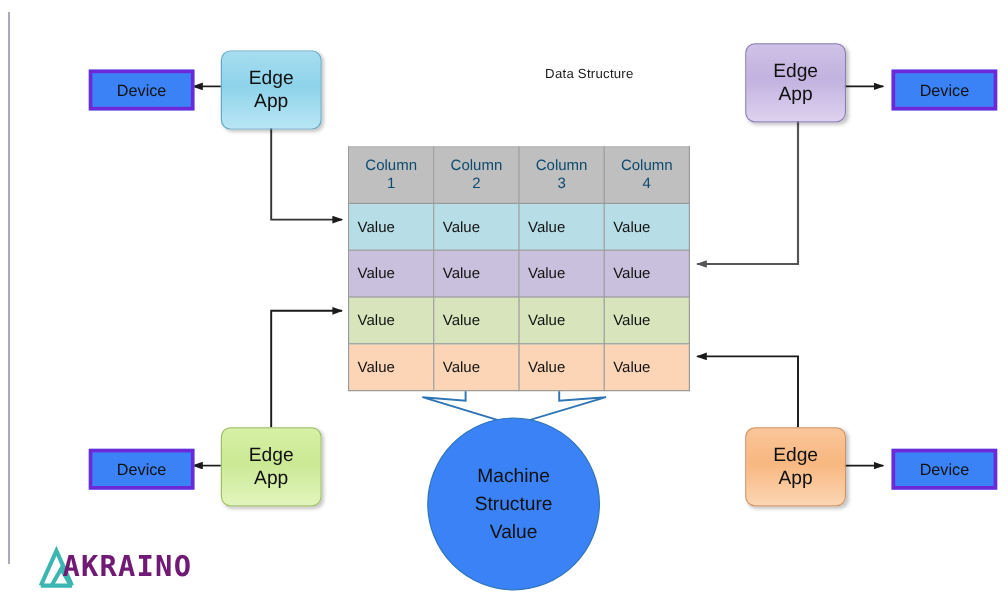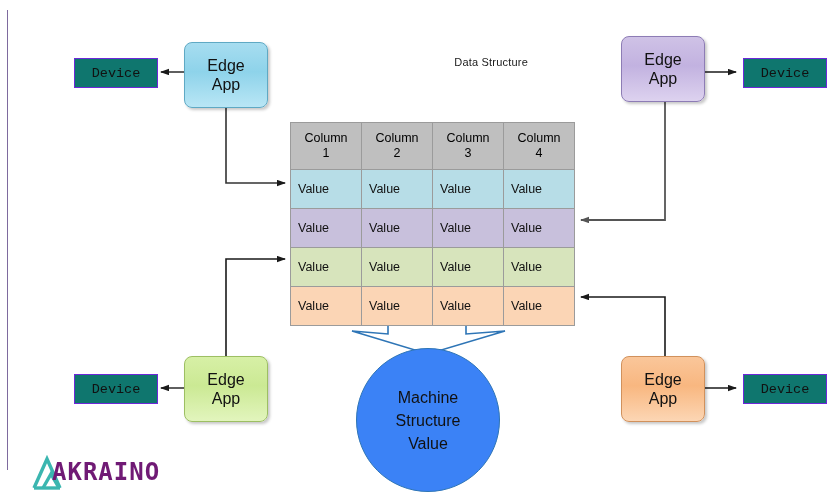--- a/index.html
+++ b/index.html
@@ -14,42 +14,42 @@
   
   .title{position:absolute;left:328px;top:56px;width:200px;text-align:right;
          font-size:11px;color:#1a1a1a;letter-spacing:.2px;}
 
   
   .dtable{position:absolute;left:290px;top:122px;width:285px;
           border-collapse:collapse;border:1px solid #8f8f8f;}
   .dtable td{border:1px solid #9b9b9b;height:38px;padding:0 16px 0 7px;
              font-size:12.5px;color:#111;vertical-align:middle;}
   .dtable th{border:1px solid #9b9b9b;height:46px;background:#bfbfbf;
-             font-size:12.5px;font-weight:normal;color:#000000;
+             font-size:12.5px;font-weight:normal;color:#0c4a6e;
              text-align:center;line-height:15px;padding:0;}
   .r1 td{background:#b7dde7;}
   .r2 td{background:#c8c0dc;}
   .r3 td{background:#d7e4bc;}
   .r4 td{background:#fbd5b5;}
   .dtable col{width:71px;}
 
   
   .node{position:absolute;width:82px;height:64px;border-radius:8px;
         display:flex;align-items:center;justify-content:center;
         text-align:center;font-size:16px;line-height:19px;color:#111;
         box-shadow:2px 2px 3px rgba(0,0,0,.22);}
   .n-blue  {left:184px;top:42px;  background:linear-gradient(180deg,#a7ddf0 0%,#8ed3ea 45%,#b9e6f5 100%);border:1px solid #5fa9c4;}
   .n-purple{left:621px;top:36px;  background:linear-gradient(180deg,#cfc2e6 0%,#c2b2e0 45%,#ddd2ef 100%);border:1px solid #8d7cb5;}
   .n-green {left:184px;top:356px; background:linear-gradient(180deg,#d7f0a6 0%,#cbe994 45%,#e2f5bd 100%);border:1px solid #9dbf63;}
   .n-orange{left:621px;top:356px; background:linear-gradient(180deg,#fac69a 0%,#f8b780 45%,#fcd6b4 100%);border:1px solid #d1915c;}
 
   
-  .device{position:absolute;width:82px;height:28px;background:#0f766e;
-          border:1px solid #6d28d9;display:flex;align-items:center;
-          justify-content:center;font-size:13.5px;color:#111;font-family:Liberation Mono, monospace;}
+  .device{position:absolute;width:82px;height:28px;background:#3b82f6;
+          border:3px solid #6d28d9;display:flex;align-items:center;
+          justify-content:center;font-size:13.5px;color:#111;}
   .d-tl{left:74px;top:58px;}
   .d-tr{left:743px;top:58px;}
   .d-bl{left:74px;top:374px;}
   .d-br{left:743px;top:374px;}
 
   
   .mlcircle{position:absolute;left:356px;top:348px;width:142px;height:142px;
             border-radius:50%;border:1.4px solid #2e75b6;background:#3b82f6;
             display:flex;align-items:center;justify-content:center;
             text-align:center;font-size:16px;line-height:23px;color:#111;}

